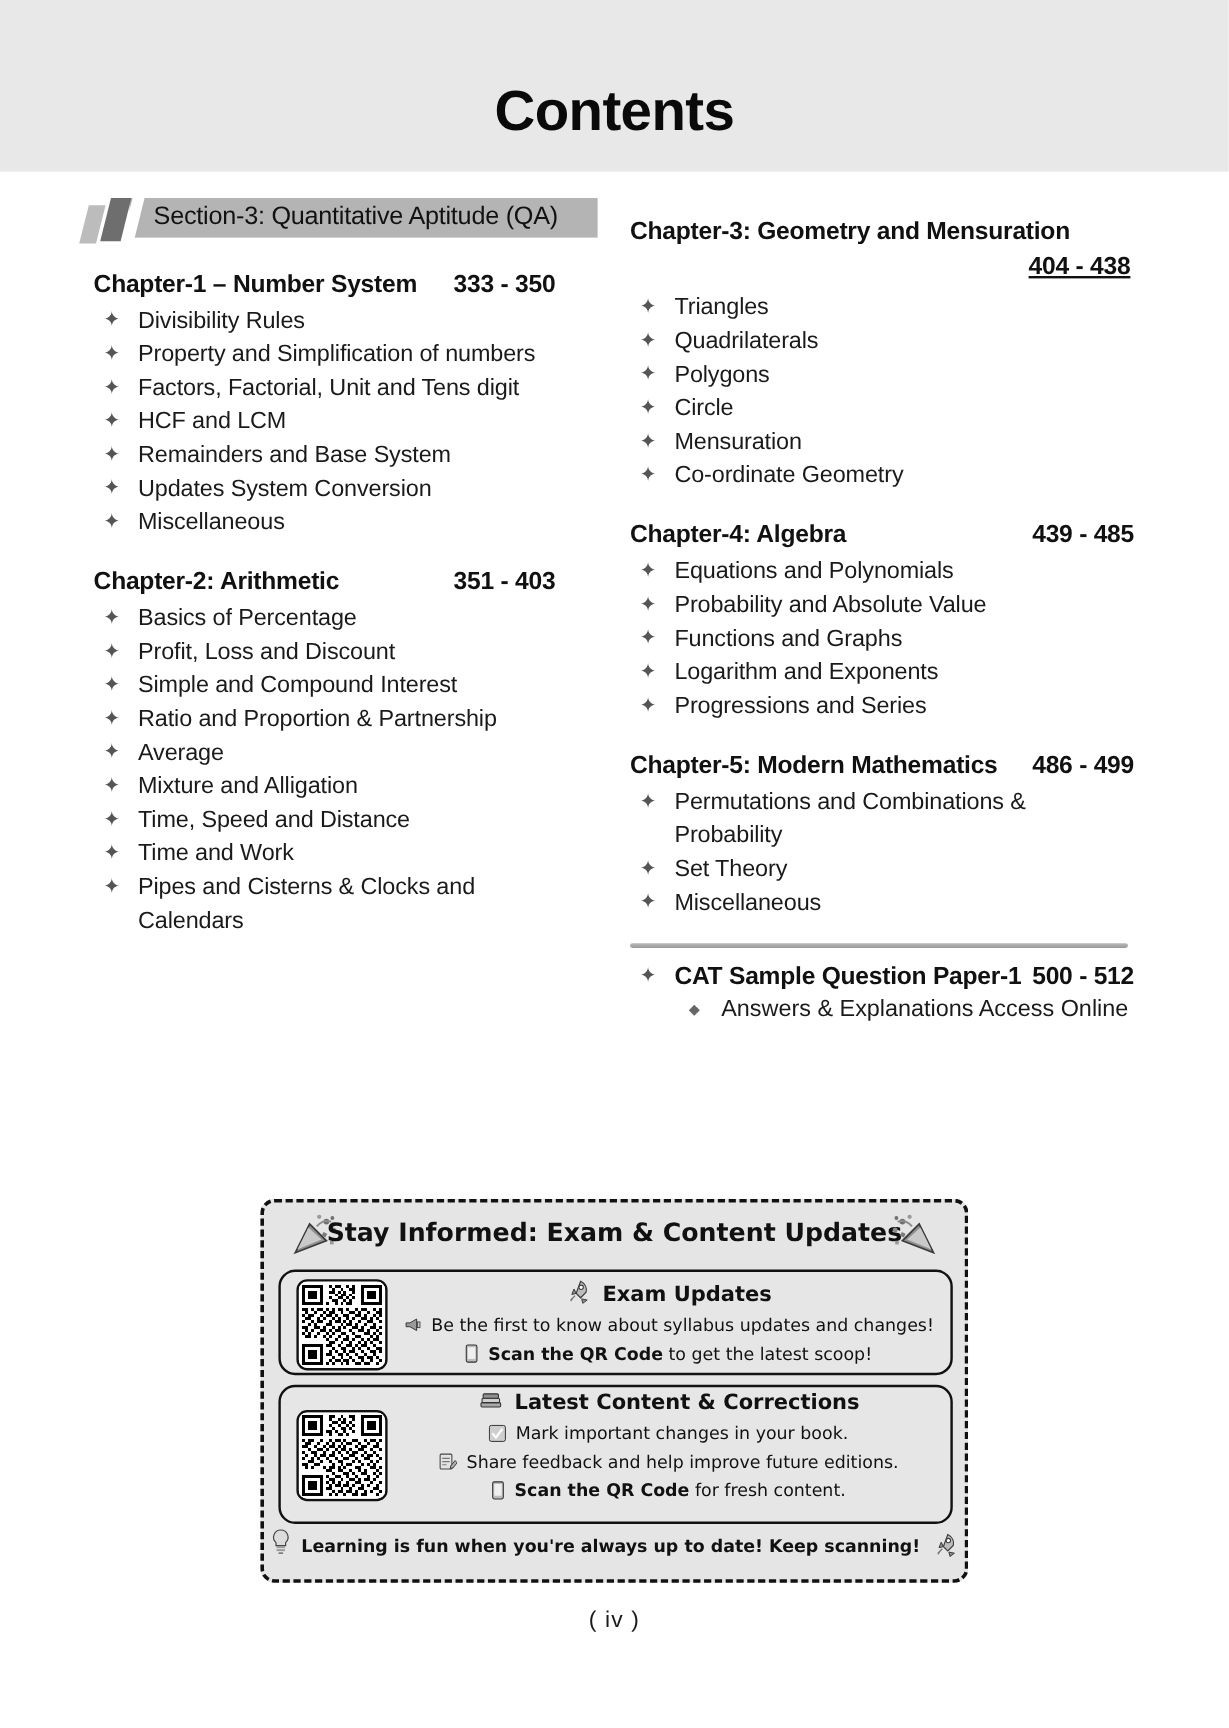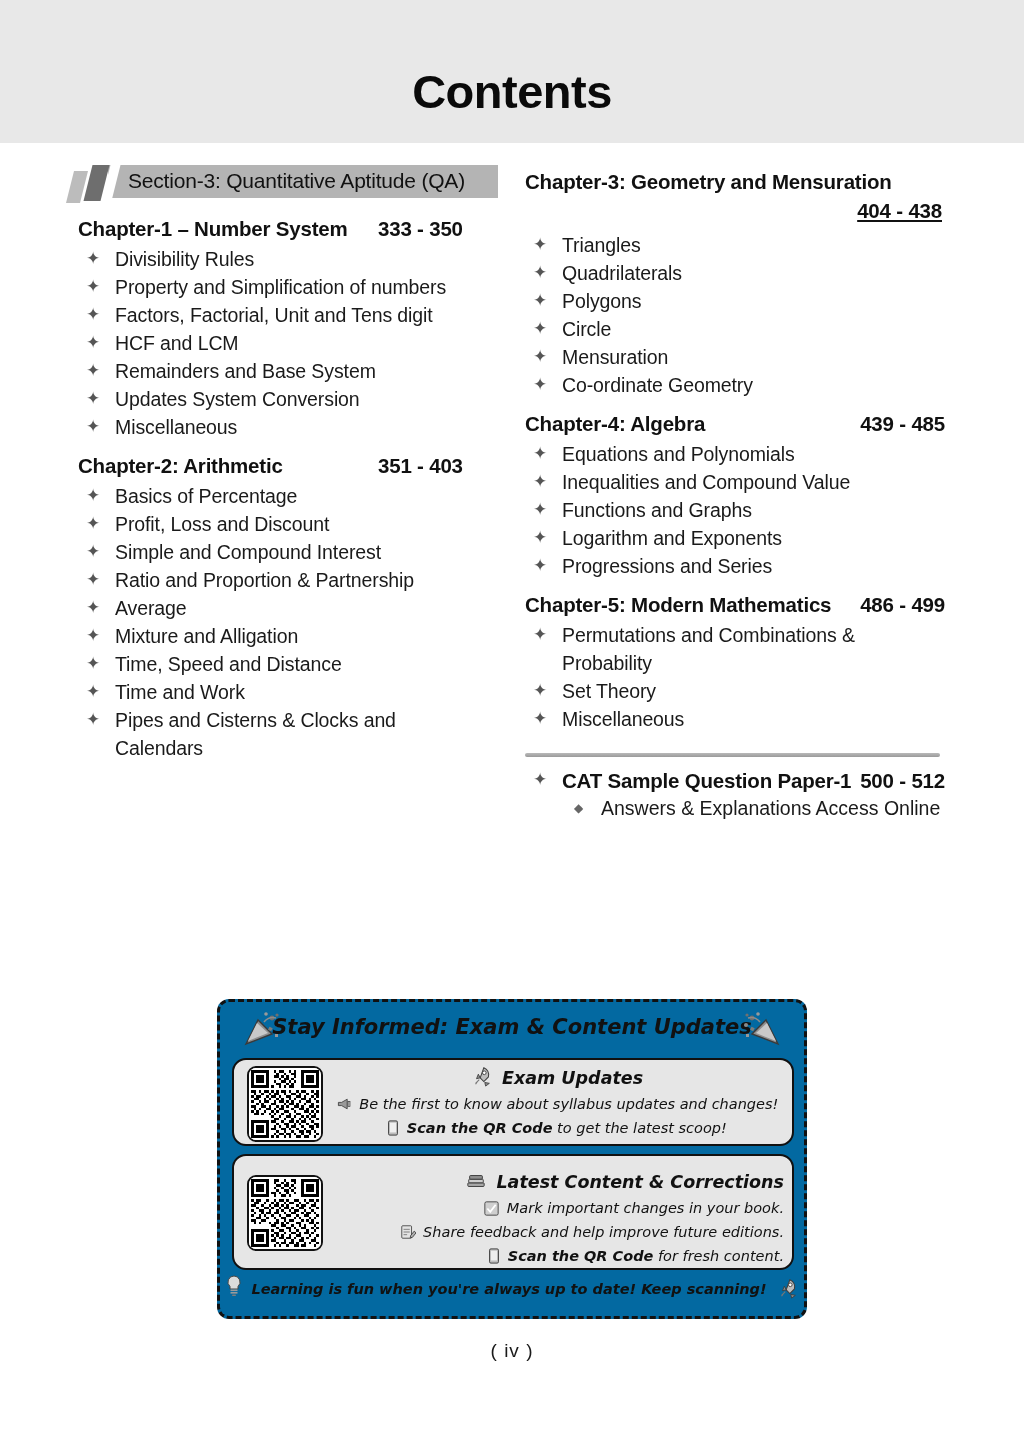--- a/index.html
+++ b/index.html
@@ -96,21 +96,21 @@
     white-space: nowrap;
   }
 
   
   .chapter-row {
     display: flex;
     align-items: baseline;
     font-size: 20.5px;
     font-weight: bold;
     color: #111111;
-    margin-top: 13px;
+    margin-top: 24px;
     margin-bottom: 4px;
     letter-spacing: -0.2px;
   }
   .chapter-title { white-space: nowrap; }
   .chapter-pages { white-space: nowrap; font-weight: bold; }
 
   
   .ch-left .chapter-title { width: 300px; }
   .ch-r-wrap { display: block; }
   .ch-r-wrap .chapter-title {
@@ -181,22 +181,21 @@
 
   
   .promo {
     position: absolute;
     left: 217px; top: 999px;
     width: 590px;
     height: 320px;
     border: 3px dashed #111111;
     border-radius: 12px;
     box-sizing: border-box;
-    background: #0369a1;
-    font-style: italic;
+    background: #e5e5e5;
   }
   .promo-title {
     position: absolute;
     left: 0; top: 13px;
     width: 584px;
     text-align: center;
     font-family: "DejaVu Sans", sans-serif;
     font-size: 21px;
     font-weight: bold;
     color: #111111;
@@ -419,21 +418,21 @@
       <span class="chapter-title">Chapter-4: Algebra</span>
       <span class="chapter-pages">439 - 485</span>
     </div>
     <ul class="topics">
       <li>
         <span class="bullet">✦</span>
         <span>Equations and Polynomials</span>
       </li>
       <li>
         <span class="bullet">✦</span>
-        <span>Inequalities and Compound Value</span>
+        <span>Probability and Absolute Value</span>
       </li>
       <li>
         <span class="bullet">✦</span>
         <span>Functions and Graphs</span>
       </li>
       <li>
         <span class="bullet">✦</span>
         <span>Logarithm and Exponents</span>
       </li>
       <li>
@@ -919,21 +918,21 @@
           <rect x="10" y="27" width="1" height="1"></rect>
             <rect x="12" y="27" width="1" height="1"></rect>
             <rect x="15" y="27" width="1" height="1"></rect>
             <rect x="18" y="27" width="2" height="1"></rect>
             <rect x="21" y="27" width="2" height="1"></rect>
             <rect x="26" y="27" width="1" height="1"></rect>
         </g>
       </svg>
     </div>
 
-    <div class="card-body" style="top:13px;text-align:right;">
+    <div class="card-body" style="top:0;">
       <div class="card-head">
         <span class="ico">
           <svg width="22" height="20" viewBox="0 0 24 22">
             <rect x="3" y="13" width="18" height="4" rx="1" fill="#a8a8a8" stroke="#333" stroke-width="1"></rect>
             <rect x="4" y="9" width="16" height="4" rx="1" fill="#cfcfcf" stroke="#333" stroke-width="1"></rect>
             <rect x="5" y="5" width="14" height="4" rx="1" fill="#8f8f8f" stroke="#333" stroke-width="1"></rect>
           </svg>
         </span>
         <span>Latest Content &amp; Corrections</span>
       </div>

